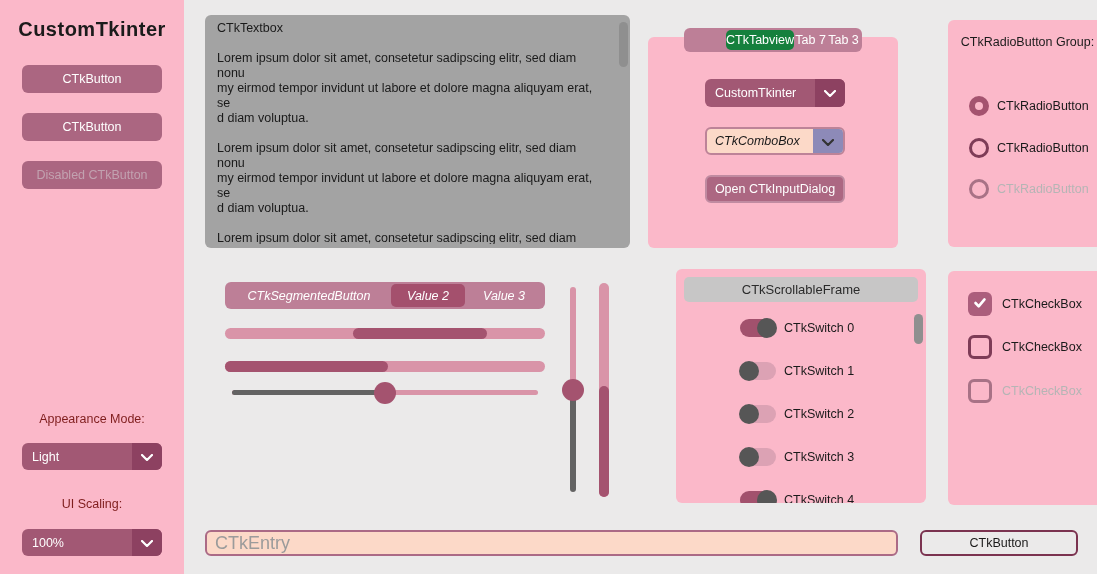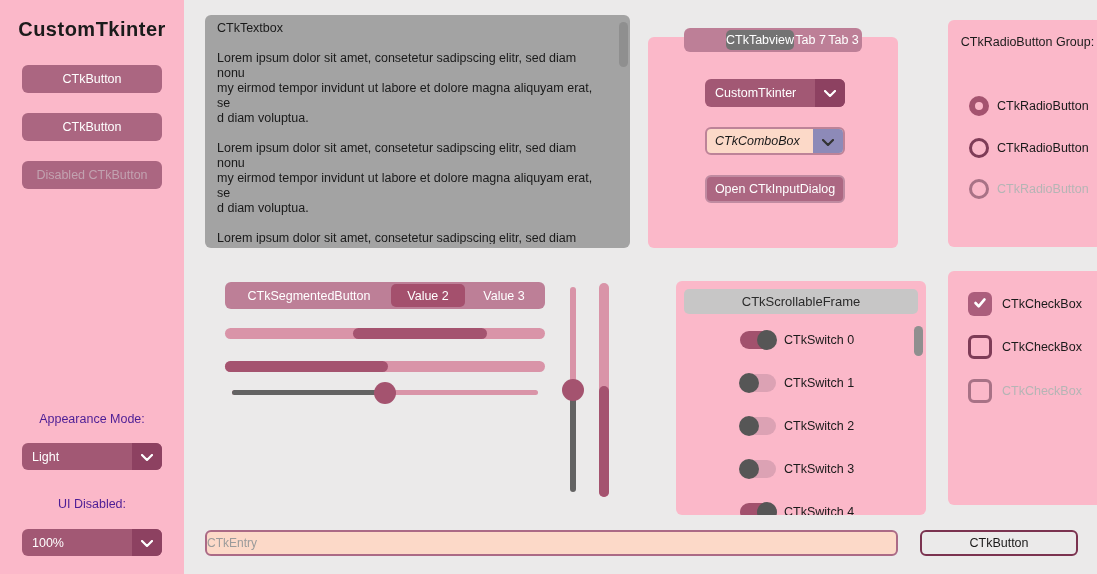--- a/index.html
+++ b/index.html
@@ -10,21 +10,21 @@
   
   .sidebar { position:absolute; left:0; top:0; width:184px; height:574px; background:#fbb8c9; }
   .side-title { position:absolute; top:18px; left:0; width:184px; text-align:center;
                 font-size:20px; font-weight:bold; color:#1b1b1b; letter-spacing:.5px; }
   .sbtn { position:absolute; left:22px; width:140px; height:28px; border-radius:6px;
           background:#ab6681; color:#ffffff; font-size:12.5px; border:none;
           display:flex; align-items:center; justify-content:center;
           font-family:"Liberation Sans", sans-serif; cursor:pointer; }
   .sbtn.disabled { color:#c2a2b0; cursor:default; }
   .side-label { position:absolute; left:0; width:184px; text-align:center;
-                font-size:12.5px; color:#4c1d95; }
+                font-size:12.5px; color:#7f1d1d; }
 
   .optionmenu { position:absolute; height:27px; border-radius:6px; background:#a25874;
                 color:#ffffff; font-size:12.5px; display:flex; align-items:stretch;
                 overflow:hidden; cursor:pointer; }
   .om-text { flex:1; display:flex; align-items:center; padding-left:10px; }
   .om-btn  { width:30px; background:#8d4161; display:flex; align-items:center; justify-content:center; }
 
   
   .textbox { position:absolute; left:205px; top:15px; width:425px; height:233px;
              background:#a3a3a3; border-radius:6px; }
@@ -33,21 +33,21 @@
                      white-space:pre-line; }
   .scrollthumb { position:absolute; background:#8f8f8f; border-radius:4.5px; cursor:pointer; }
 
   
   .tabframe { position:absolute; left:648px; top:37px; width:250px; height:211px;
               background:#fbb8c9; border-radius:6px; }
   .tabstrip { position:absolute; left:684px; top:28px; width:178px; height:24px;
               background:#bd7f97; border-radius:6px; display:flex; padding:2px; }
   .tabseg { height:20px; border-radius:5px; color:#ffffff; font-size:12.5px;
             display:flex; align-items:center; justify-content:center; cursor:pointer; }
-  .tabseg.selected { background:#737373;margin-left:40px; }
+  .tabseg.selected { background:#15803d;margin-left:40px; }
 
   .combobox { position:absolute; left:705px; top:127px; width:140px; height:28px;
               background:#fcd9c8; border:2px solid #bd8398; border-radius:6px;
               display:flex; align-items:stretch; overflow:hidden; cursor:pointer;font-style:italic; }
   .cb-text { flex:1; display:flex; align-items:center; padding-left:8px;
              font-size:12.5px; color:#1a1a1a; }
   .cb-btn  { width:30px; background:#8d8ab8; display:flex; align-items:center; justify-content:center; }
 
   .dialogbtn { position:absolute; left:705px; top:175px; width:140px; height:28px;
                background:#ac6782; border:2px solid #c08ba1; border-radius:6px;
@@ -62,21 +62,21 @@
   .radio-row { position:absolute; left:21px; display:flex; align-items:center; height:20px; }
   .radio-outer { width:20px; height:20px; border-radius:50%; }
   .radio-outer.selected  { border:6px solid #a4536f; }
   .radio-outer.unchecked { border:3px solid #7e3c57; }
   .radio-outer.disabled  { border:3px solid #a87286; }
   .ctl-label { margin-left:8px; font-size:12.5px; color:#1a1a1a; }
   .ctl-label.disabled { color:#b5b5b5; }
 
   
   .segmented { position:absolute; left:225px; top:282px; width:320px; height:27px;
-               background:#bd7f97; border-radius:6px; display:flex; padding:2px; }
+               background:#bd7f97; border-radius:6px; display:flex; padding:2px;font-style:italic; }
   .seg-item { height:23px; border-radius:5px; color:#ffffff; font-size:12.5px;
               display:flex; align-items:center; justify-content:center; cursor:pointer; }
   .seg-item.selected { background:#a4506d; }
 
   .pbar { position:absolute; left:225px; width:320px; height:11px; border-radius:5.5px;
           background:#d994a8; }
   .pfill { position:absolute; top:0; height:11px; border-radius:5.5px; background:#a4536f; }
 
   .slider { position:absolute; left:225px; top:382px; width:320px; height:22px; cursor:pointer; }
   .slider-track { position:absolute; left:7px; right:7px; top:8px; height:5px;
@@ -114,21 +114,21 @@
   .checkbox { width:24px; height:24px; border-radius:6px; display:flex; align-items:center;
               justify-content:center; cursor:pointer; }
   .checkbox.checked   { background:#ab5e7c; }
   .checkbox.unchecked { border:3px solid #7e3c57; }
   .checkbox.disabled  { border:3px solid #a87286; }
   .checkbox + .ctl-label { margin-left:10px; }
 
   
   .entry { position:absolute; left:205px; top:530px; width:693px; height:26px;
            background:#fcd9c8; border:2px solid #ab6a86; border-radius:6px;
-           font-size:12px; color:#1a1a1a; 
+           font-size:18px; color:#1a1a1a; padding-left:8px;
            font-family:"Liberation Sans", sans-serif; outline:none; }
   .entry::placeholder { color:#9b9b9b; }
   .bottombtn { position:absolute; left:920px; top:530px; width:158px; height:26px;
                background:transparent; border:2px solid #7b3350; border-radius:6px;
                color:#1a1a1a; font-size:12.5px; display:flex; align-items:center;
                justify-content:center; font-family:"Liberation Sans", sans-serif; cursor:pointer; }
 </style>
 </head>
 <body>
 
@@ -146,21 +146,21 @@
       <span class="om-text">Light</span>
       <span class="om-btn">
         <span>
           <svg width="12" height="7" viewBox="0 0 12 7">
               <path d="M1 1l5 5 5-5" stroke="#ffffff" stroke-width="2.2" fill="none" stroke-linecap="round" stroke-linejoin="round"></path>
             </svg>
         </span>
       </span>
     </div>
 
-    <div class="side-label" style="top:497px">UI Disabled:</div>
+    <div class="side-label" style="top:497px">UI Scaling:</div>
     <div class="optionmenu" style="left:22px; top:529px; width:140px;">
       <span class="om-text">100%</span>
       <span class="om-btn">
         <span>
           <svg width="12" height="7" viewBox="0 0 12 7">
               <path d="M1 1l5 5 5-5" stroke="#ffffff" stroke-width="2.2" fill="none" stroke-linecap="round" stroke-linejoin="round"></path>
             </svg>
         </span>
       </span>
     </div>
@@ -257,21 +257,21 @@
   <div class="vslider">
     <div class="vs-track-top" style="top: 8px; height: 102.5px;"></div>
     <div class="vs-track-bot" style="top: 110.5px; height: 102.5px;"></div>
     <div class="vs-handle" style="top: 99.5px;"></div>
   </div>
 
   <div class="vprog">
     <div class="vprog-fill" style="height: 111.28px;"></div>
   </div>
 
-  <div class="frame" style="left:648px; top:281px; width:250px; height:234px; overflow:hidden;">
+  <div class="frame" style="left:648px; top:269px; width:250px; height:234px; overflow:hidden;">
     <div class="scroll-header">CTkScrollableFrame</div>
 
     <div class="switch-row" style="top:49px">
       <div class="switch on">
           <div class="knob"></div>
         </div>
       <span class="ctl-label">CTkSwitch 0</span>
     </div>
     <div class="switch-row" style="top:92px">
       <div class="switch off">

